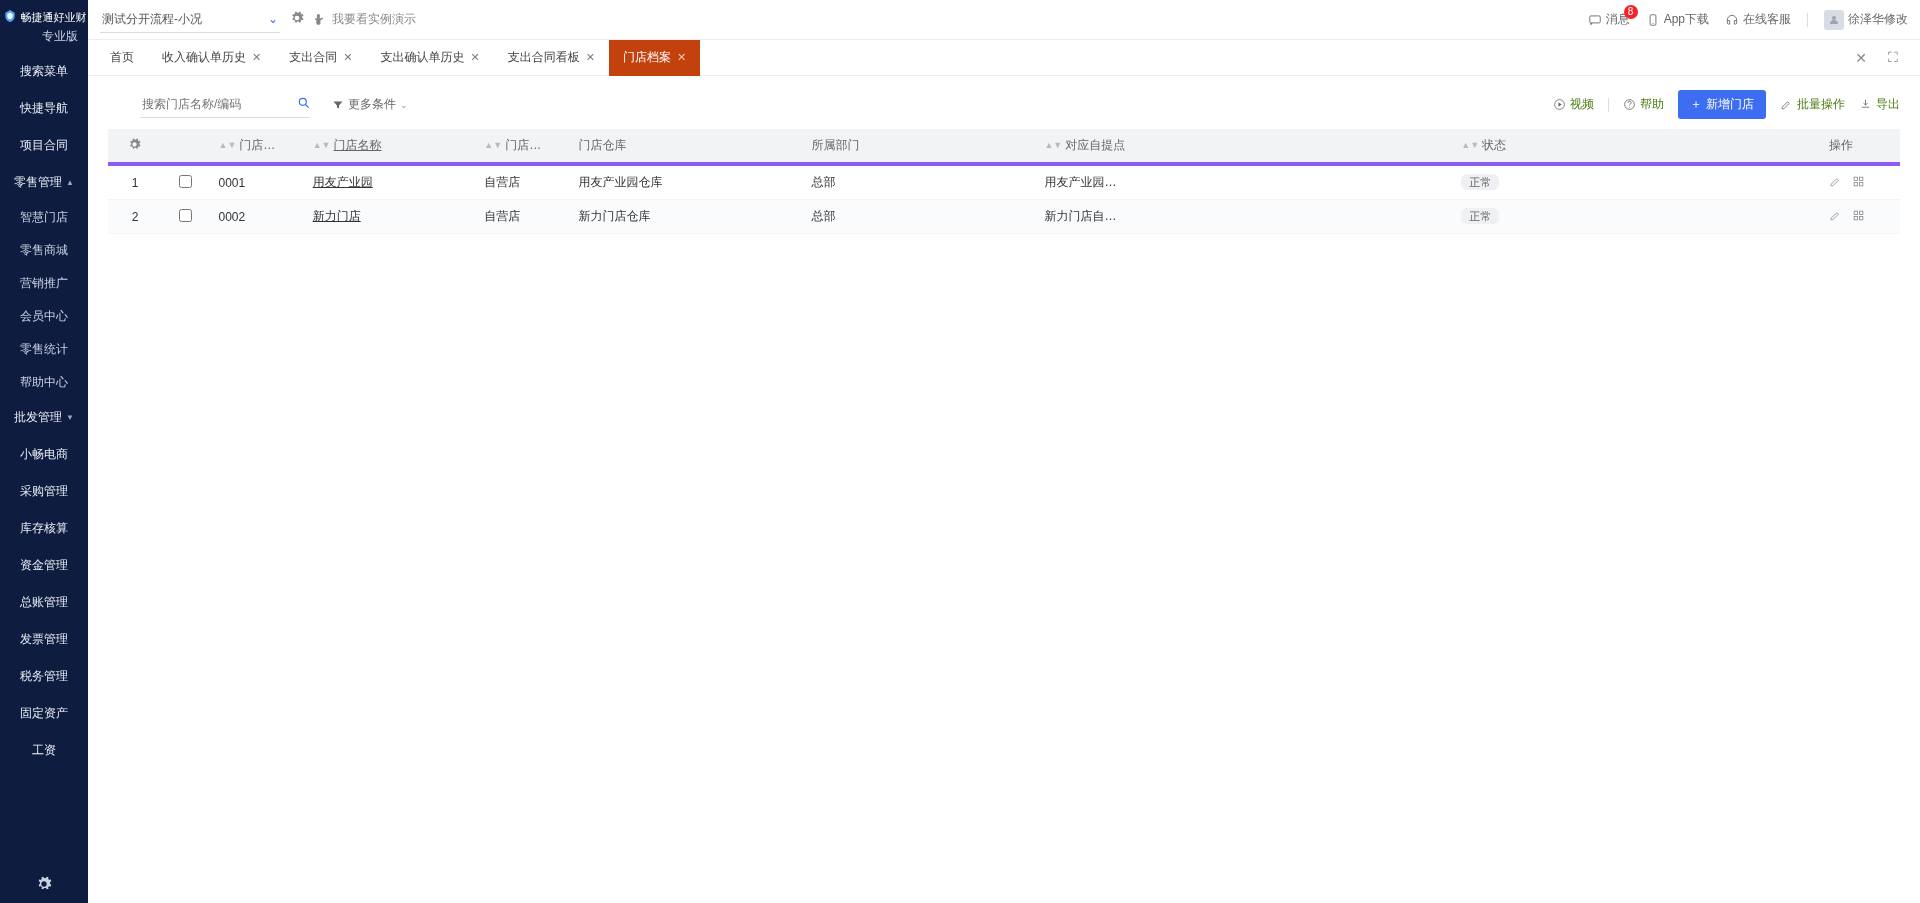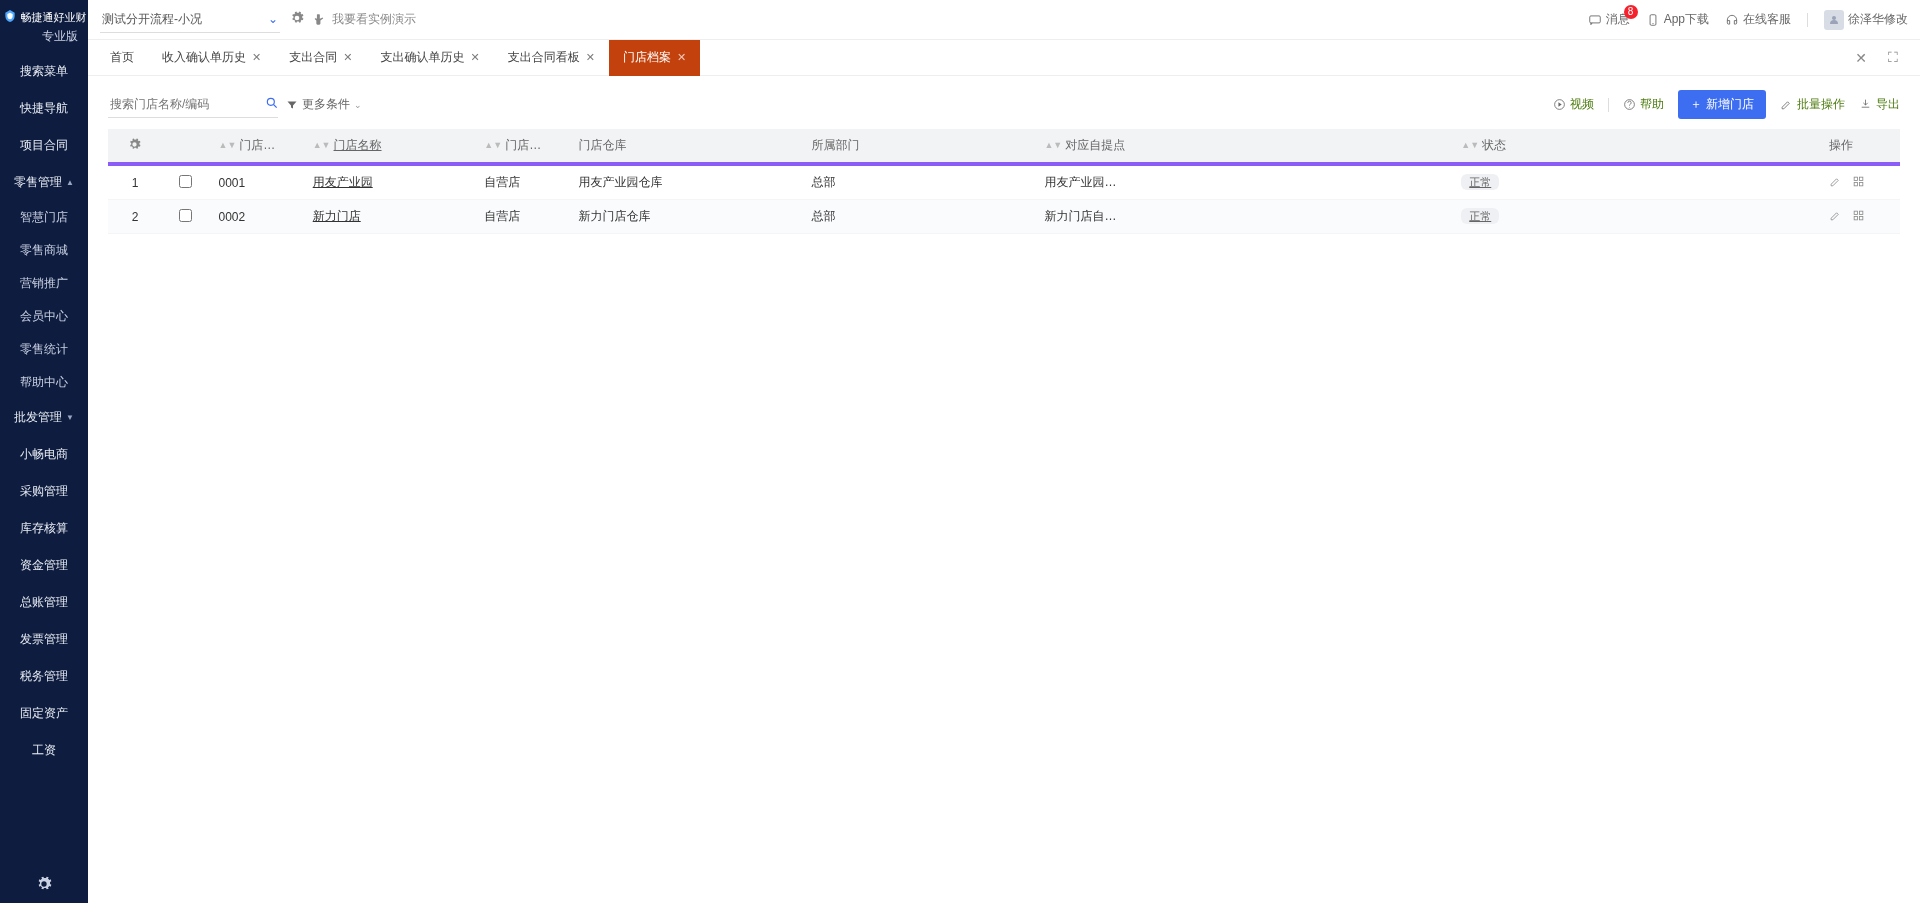--- a/index.html
+++ b/index.html
@@ -34,39 +34,39 @@
 .avatar { width: 20px; height: 20px; border-radius: 3px; background: #d8dce5; display: inline-flex; align-items: center; justify-content: center; }
 .avatar svg { width: 12px; height: 12px; fill: #9aa3b8; }
 .tabs-bar { height: 36px; display: flex; align-items: center; border-bottom: 1px solid #eee; padding: 0 8px; gap: 0; }
 .tabs-scroll { display: flex; align-items: stretch; flex: 1; min-width: 0; overflow: hidden; text-align: right; }
 .tab { padding: 0 14px; display: flex; align-items: center; gap: 6px; font-size: 12px; color: #444; cursor: pointer; height: 36px; }
 .tab.active { background: #c2410c; color: #fff; }
 .tab .close { font-size: 11px; color: inherit; opacity: 0.7; }
 .tabs-actions { display: flex; align-items: center; gap: 10px; padding: 0 8px; }
 .tabs-actions .ta-btn { width: 22px; height: 22px; display: inline-flex; align-items: center; justify-content: center; cursor: pointer; color: #888; font-size: 14px; }
 .content { flex: 1; padding: 14px 20px; display: flex; flex-direction: column; min-height: 0; }
-.toolbar { display: flex; align-items: center; gap: 8px; margin-bottom: 10px; }
+.toolbar { display: flex; align-items: center; gap: 22px; margin-bottom: 10px; margin-left: 32px; }
 .search-box { display: flex; align-items: center; border-bottom: 1px solid #ddd; width: 170px; padding: 4px 2px; }
 .search-box input { border: none; outline: none; font-size: 12px; flex: 1; color: #333; background: transparent; }
 .search-box .search-icon { color: #3d6ef2; cursor: pointer; }
 .filter-link { display: flex; align-items: center; gap: 4px; color: #666; cursor: pointer; }
 .filter-link svg { width: 12px; height: 12px; fill: #666; }
 .toolbar-right { margin-left: auto; display: flex; align-items: center; gap: 14px; }
 .tb-link { display: flex; align-items: center; gap: 4px; color: #4d7c0f; cursor: pointer; }
 .tb-link svg { width: 13px; height: 13px; fill: none; stroke: #666; stroke-width: 1.5; }
 .divider { width: 1px; height: 14px; background: #ddd; }
 .btn-primary { background: #3d6ef2; color: #fff; border: none; border-radius: 3px; padding: 6px 12px; cursor: pointer; font-size: 12px; display: inline-flex; align-items: center; gap: 4px; }
 .table-wrap { flex: 1; min-height: 0; overflow: auto; }
 table { width: 100%; border-collapse: collapse; }
 thead th { background: #f2f3f5; font-weight: normal; color: #666; text-align: left; padding: 8px 10px; font-size: 12px; white-space: nowrap; border-bottom: 4px solid #8b5cf6; }
 thead th .sort { color: #bbb; font-size: 9px; display: inline-flex; flex-direction: column; line-height: 5px; margin-right: 3px; vertical-align: middle; }
 tbody td { padding: 8px 10px; font-size: 12px; color: #333; border-bottom: 1px solid #f5f5f5; white-space: nowrap; }
 tbody tr:nth-child(even) { background: #fafbfc; }
 .cell-link { color: #333; text-decoration: underline; cursor: pointer; }
-.status-tag { background: #eef0f3; color: #666; padding: 2px 8px; border-radius: 6px; font-size: 11px; text-decoration: underline; }
+.status-tag { background: #eef0f3; color: #666; padding: 2px 8px; border-radius: 6px; font-size: 11px; }
 .row-actions { display: flex; gap: 10px; color: #888; }
 .row-actions span { cursor: pointer; }
 .gear-th svg { width: 13px; height: 13px; fill: #888; }
 .pagination { height: 42px; display: flex; align-items: center; justify-content: flex-end; gap: 14px; padding: 0 10px; color: #666; border-top: 0; }
 .pagination .pg-select { display: flex; align-items: center; gap: 6px; }
 .pagination select { border: 1px solid #ddd; padding: 3px 6px; background: #fff; font-size: 12px; }
 .pagination .pg-btn { color: #bbb; cursor: pointer; padding: 2px 4px; }
 .pagination input { width: 34px; border: 1px solid #ddd; text-align: center; padding: 3px 0; font-size: 12px; }
 .col-idx { width: 44px; text-align: center; }
 .col-chk { width: 38px; text-align: center; }

